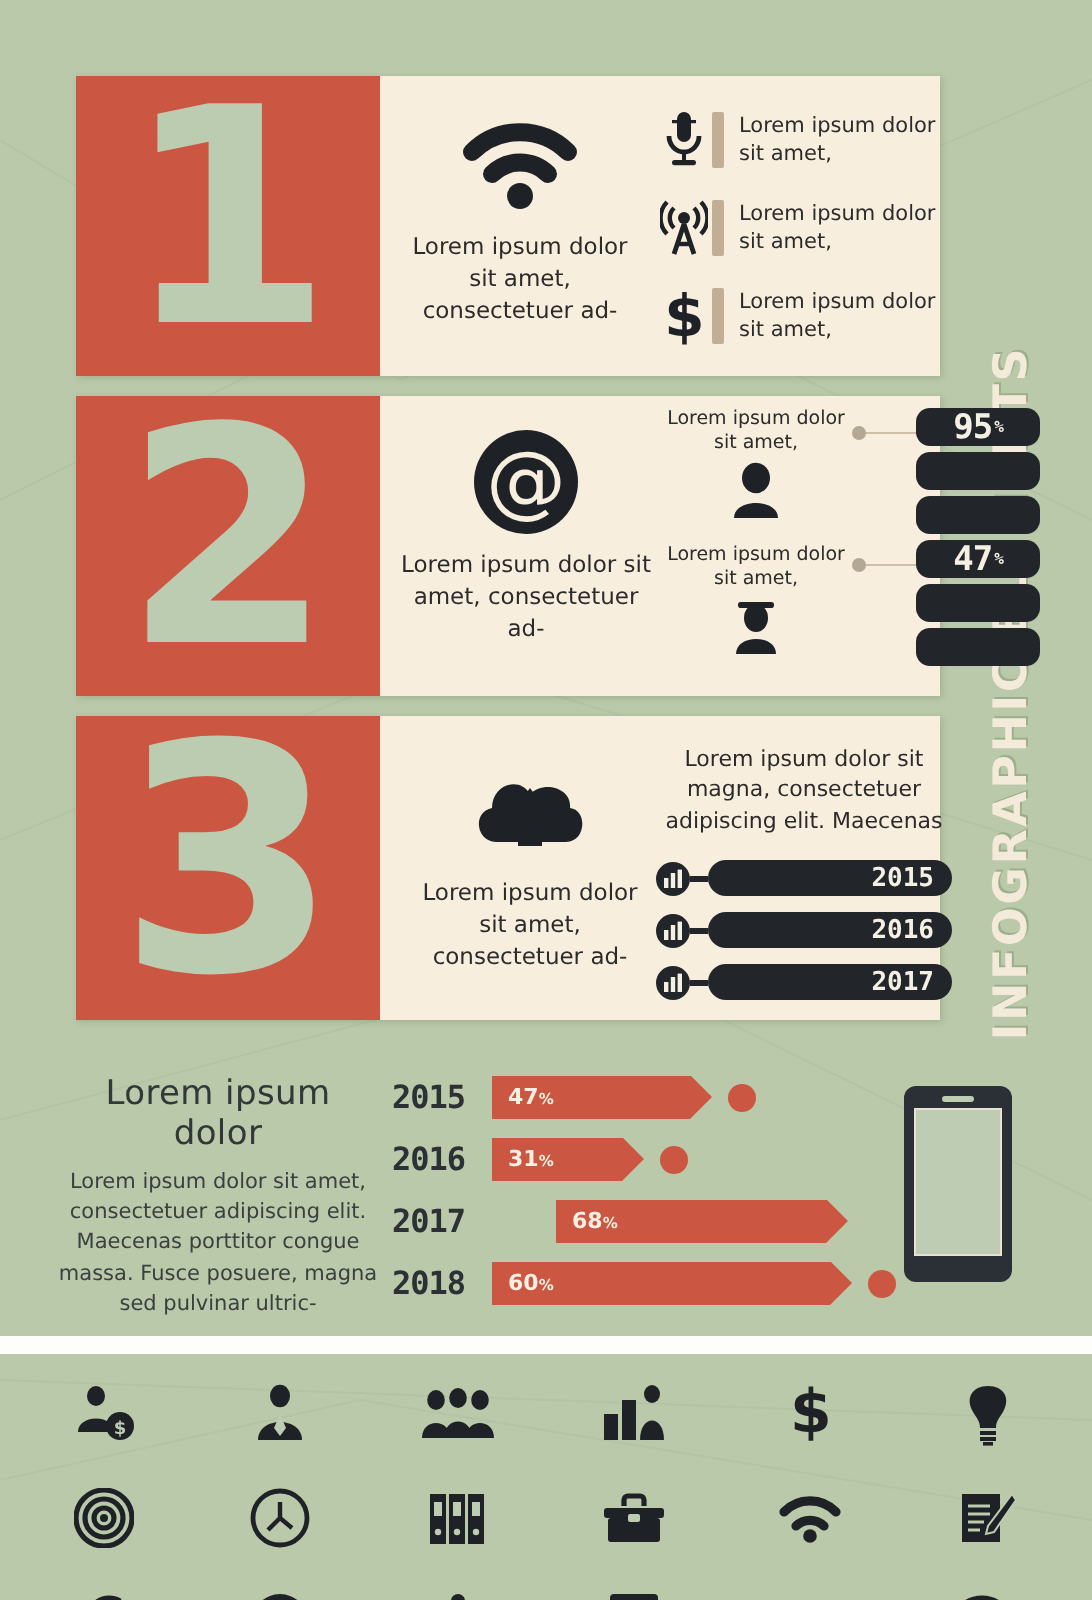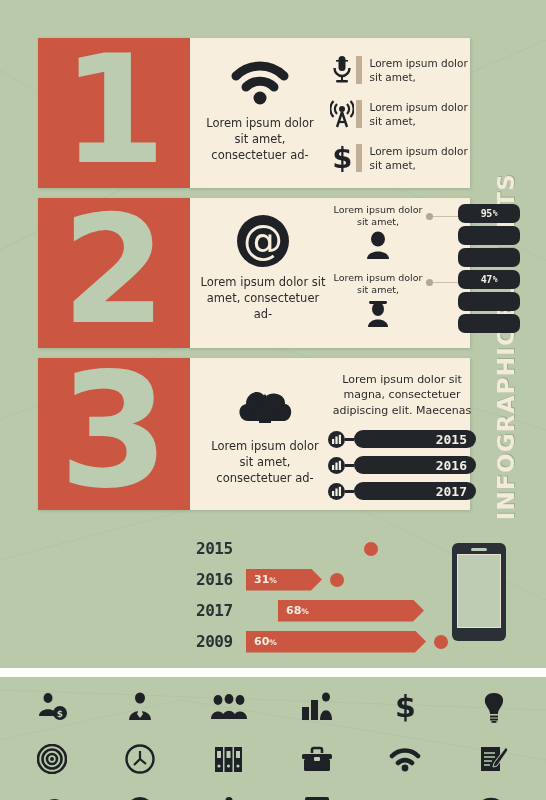--- a/index.html
+++ b/index.html
@@ -67,21 +67,21 @@
   .p2-left .ico{height:62px;display:flex;align-items:center;justify-content:center;}
   .p2-cap{font-family:"DejaVu Sans", sans-serif;font-size:11.5px;color:#2b2b2b;line-height:1.4;margin-top:2px;}
   .p2-mid{position:absolute;left:142px;top:6px;width:92px;}
   .p2-unit{height:68px;text-align:center;}
   .p2-unit .lab{font-family:"DejaVu Sans", sans-serif;font-size:9.5px;color:#2b2b2b;line-height:1.3;}
   .p2-unit .pic{height:30px;display:flex;align-items:flex-end;justify-content:center;}
   .p2-bars{position:absolute;left:268px;top:6px;width:62px;}
   .p2-bar{height:19px;margin-bottom:3px;background:#22262b;border-radius:7px;
           display:flex;align-items:center;justify-content:center;}
   .p2-bar .val{font-family:"DejaVu Sans Mono", monospace;font-weight:bold;
-               color:#f5f0e4;font-size:10px;letter-spacing:-.5px;}
+               color:#f5f0e4;font-size:17px;letter-spacing:-.5px;}
   .p2-bar .pct{font-size:8px;margin-left:1px;}
   .p2-dot{position:absolute;width:7px;height:7px;border-radius:50%;background:#b2a895;}
   .p2-line{position:absolute;height:1px;background:#cdbfa8;}
 
   
   .p3-left{position:absolute;left:16px;top:14px;width:118px;text-align:center;}
   .p3-left .ico{height:62px;display:flex;align-items:center;justify-content:center;}
   .p3-cap{font-family:"DejaVu Sans", sans-serif;font-size:11.5px;color:#2b2b2b;line-height:1.4;margin-top:4px;}
   .p3-right{position:absolute;left:138px;top:14px;width:148px;}
   .p3-head{font-family:"DejaVu Sans", sans-serif;font-size:11px;color:#2b2b2b;
@@ -338,26 +338,33 @@
             </div>
           </div>
 
         </div>
       </div>
     </div>
   </div>
 
   <div class="chart-wrap">
 
+    <div class="chart-text">
+      <div class="chart-title">Lorem ipsum dolor</div>
+      <div class="chart-para">Lorem ipsum dolor sit amet, consectetuer adipiscing elit. Maecenas porttitor congue massa. Fusce posuere, magna sed pulvinar ultric-</div>
+    </div>
 
     <div class="bars">
 
       <div class="brow">
         <div class="byear">2015</div>
         <div class="btrack">
+          <div class="bbar" style="width:55%;">
+            <em><span>47</span><i>%</i></em>
+          </div>
           <div class="bdot" style="left:59%;"></div>
         </div>
       </div>
 
       <div class="brow">
         <div class="byear">2016</div>
         <div class="btrack">
           <div class="bbar" style="width:38%;text-align:right;">
             <em><span>31</span><i>%</i></em>
           </div>
@@ -369,21 +376,21 @@
         <div class="byear">2017</div>
         <div class="btrack">
           <div class="bbar" style="width:73%;margin-left:32px;">
             <em><span>68</span><i>%</i></em>
           </div>
           <div class="bdot" style="left:77%;"></div>
         </div>
       </div>
 
       <div class="brow">
-        <div class="byear">2009</div>
+        <div class="byear">2018</div>
         <div class="btrack">
           <div class="bbar" style="width:90%;">
             <em><span>60</span><i>%</i></em>
           </div>
           <div class="bdot" style="left:94%;"></div>
         </div>
       </div>
 
     </div>
   </div>

